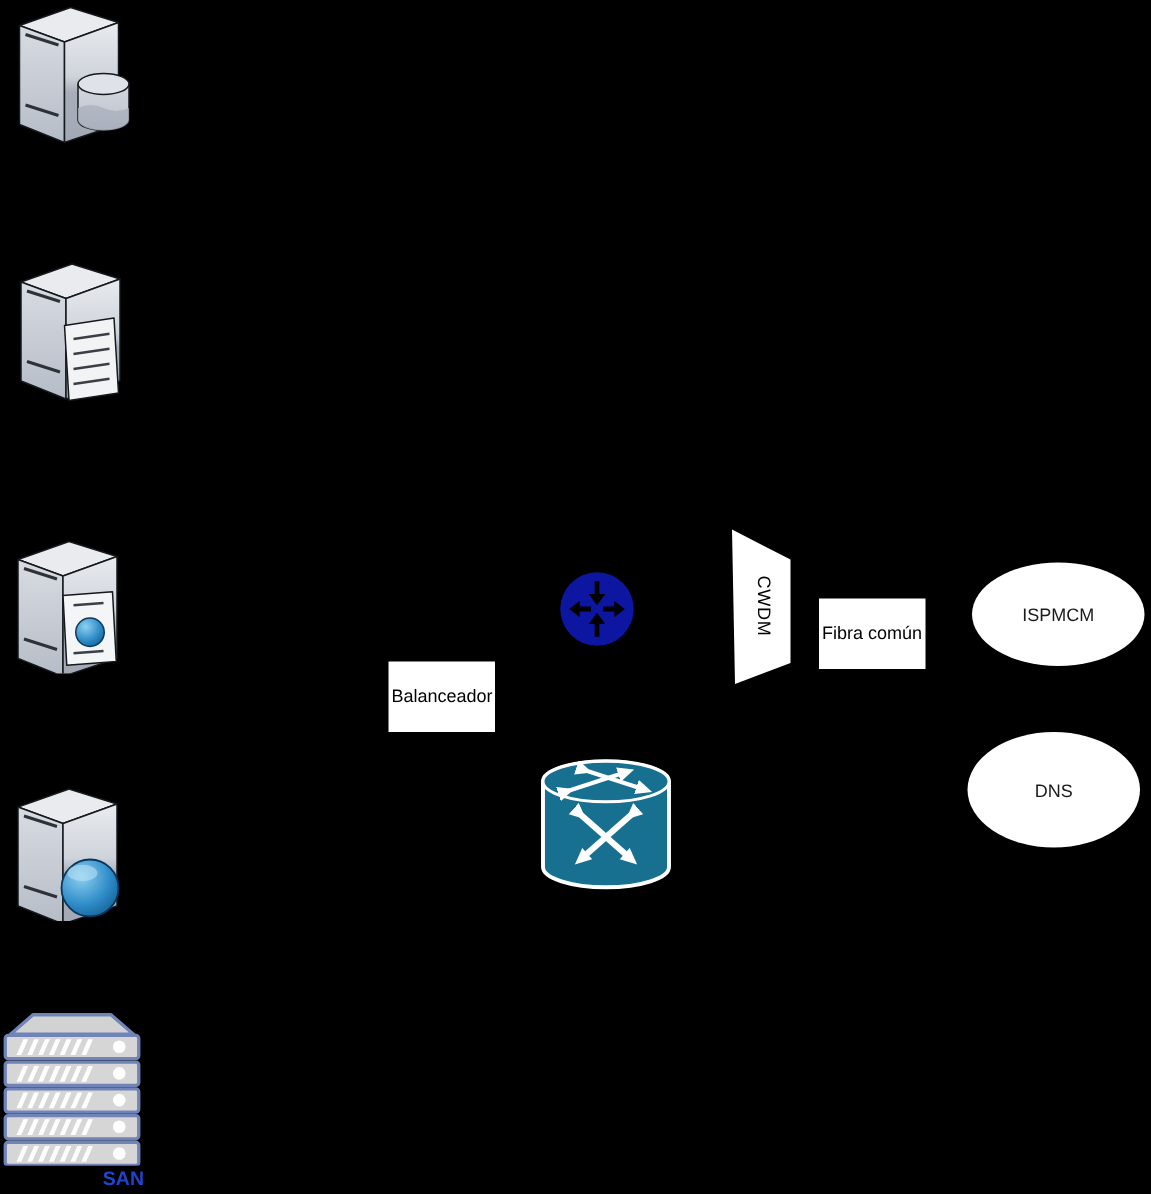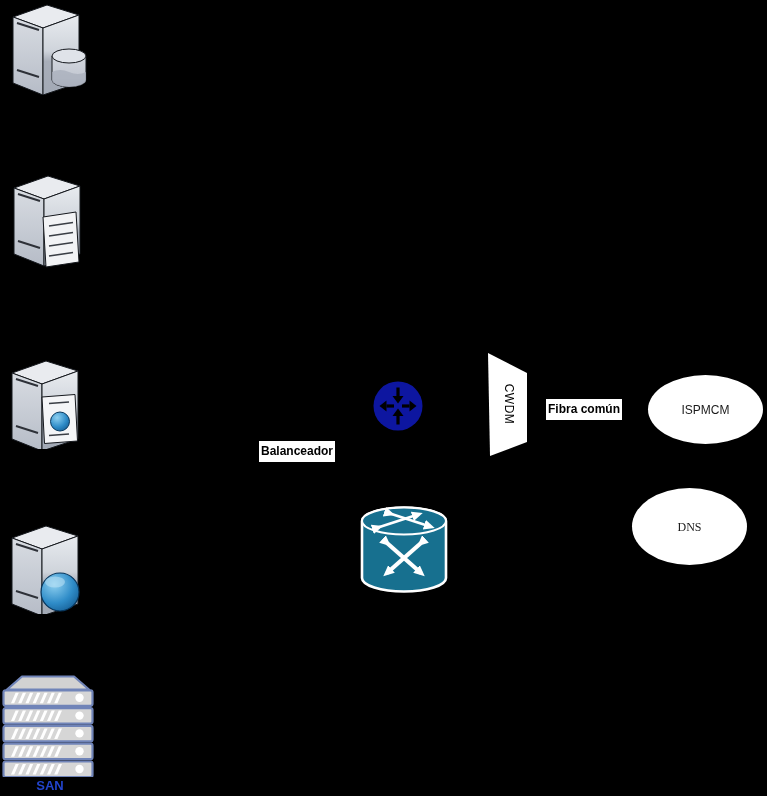--- a/index.html
+++ b/index.html
@@ -6,21 +6,21 @@
   body{
     width:767px;height:796px;overflow:hidden;position:relative;
     background:var(--background,#000);
     font-family:"Liberation Sans", sans-serif;
   }
   .abs{position:absolute;}
   .node-label{
     background:var(--label_bg,#fff);
     color:var(--label_text,#000);
     font-size:12px;line-height:15px;height:15px;
-    padding:3px 2px;white-space:nowrap;font-weight:bold;
+    padding:16px 2px;white-space:nowrap;
   }
   .ellipse{
     background:var(--node_fill,#fff);
     border-radius:50%;
     display:flex;align-items:center;justify-content:center;
     color:var(--node_text,#000);
     font-size:12px;line-height:16px;text-align:center;
   }
   .cwdm-text{
     color:#000;font-size:12px;line-height:14px;width:64px;height:14px;
@@ -115,21 +115,21 @@
 </svg>
 
 <svg class="abs" style="left:2px;top:673px;" width="92" height="104" viewBox="0 0 92 104">
   <path d="M5,16.5 L20,3.5 L72,3.5 L87,16.5 Z" style="fill:#d2d2d2;stroke:var(--rack_border,#7084b8);stroke-width:2.2" stroke-linejoin="round"></path>
   <use href="#san-unit" y="16.8"></use>
   <use href="#san-unit" y="34.6"></use>
   <use href="#san-unit" y="52.4"></use>
   <use href="#san-unit" y="70.2"></use>
   <use href="#san-unit" y="88.0"></use>
 </svg>
-<div class="abs san-label" style="left:4px;top:778px;">SAN</div>
+<div class="abs san-label" style="left:4px;top:778px;text-align:right;">SAN</div>
 
 <svg class="abs" style="left:373px;top:381px;" width="50" height="50" viewBox="0 0 50 50">
   <circle cx="25" cy="25" r="24.5" style="fill:var(--router_blue,#0d16a0)"></circle>
   <g fill="#000000" stroke="#000000" stroke-width="3.2">
     <path d="M25,6.5 V15" fill="none"></path>
       <path d="M19.5,15 L30.5,15 L25,22.5 Z" stroke="none"></path>
     <path d="M25,43.5 V35" fill="none"></path>
       <path d="M19.5,35 L30.5,35 L25,27.5 Z" stroke="none"></path>
     <path d="M21,25 H13.5" fill="none"></path>
       <path d="M13.5,19.5 L13.5,30.5 L6.5,25 Z" stroke="none"></path>
@@ -154,15 +154,15 @@
 </svg>
 <div class="abs cwdm-text" style="left:477px;top:397px;">CWDM</div>
 
 <div class="abs node-label" style="left:211px;top:441px;margin-left:48px;">Balanceador</div>
 <div class="abs node-label" style="left:546px;top:399px;">Fibra común</div>
 
 <div class="abs ellipse" style="left:648px;top:375px;width:115px;height:69px;">
   <span>ISP</span>
   <span>MCM</span>
 </div>
-<div class="abs ellipse" style="left:632px;top:488px;width:115px;height:77px;font-family:Liberation Serif, serif;">
+<div class="abs ellipse" style="left:645px;top:488px;width:115px;height:77px;">
   <span>DNS</span>
 </div>
 
 </body></html>

